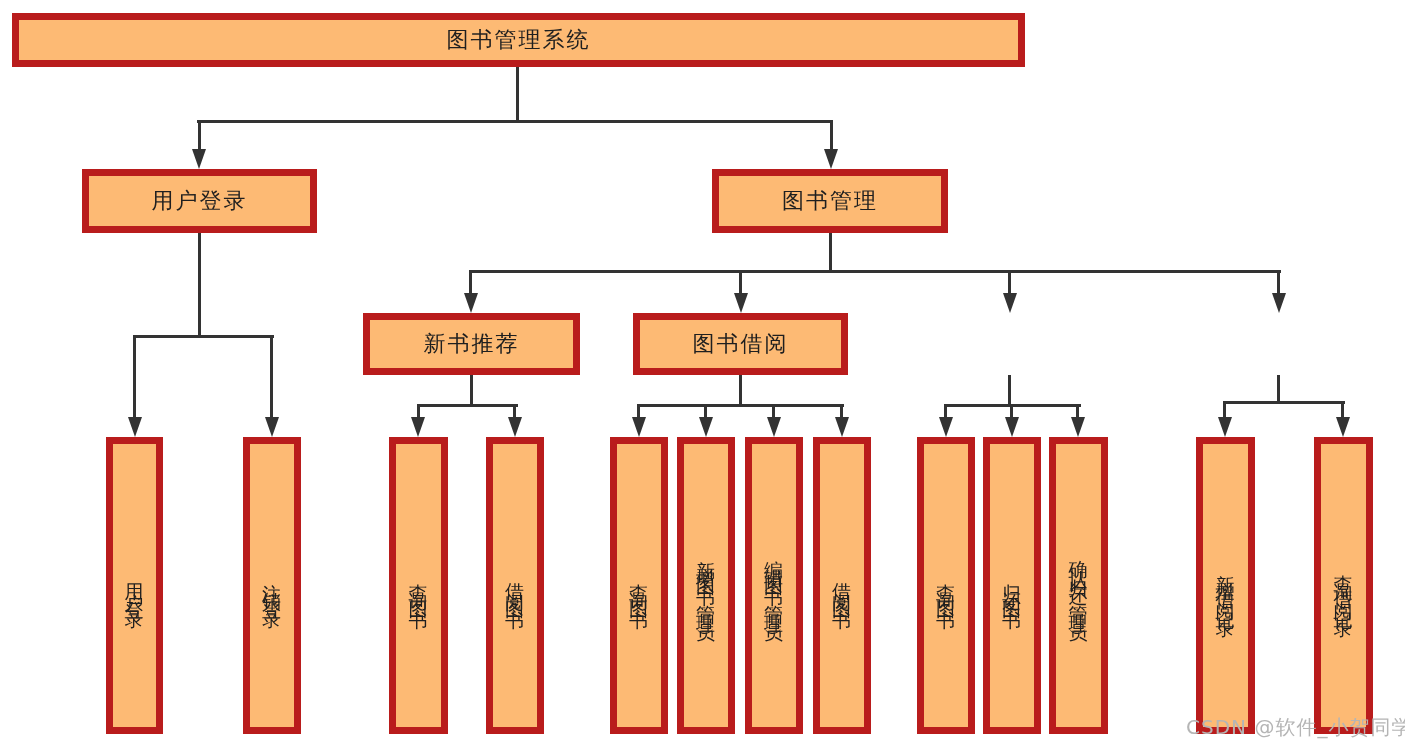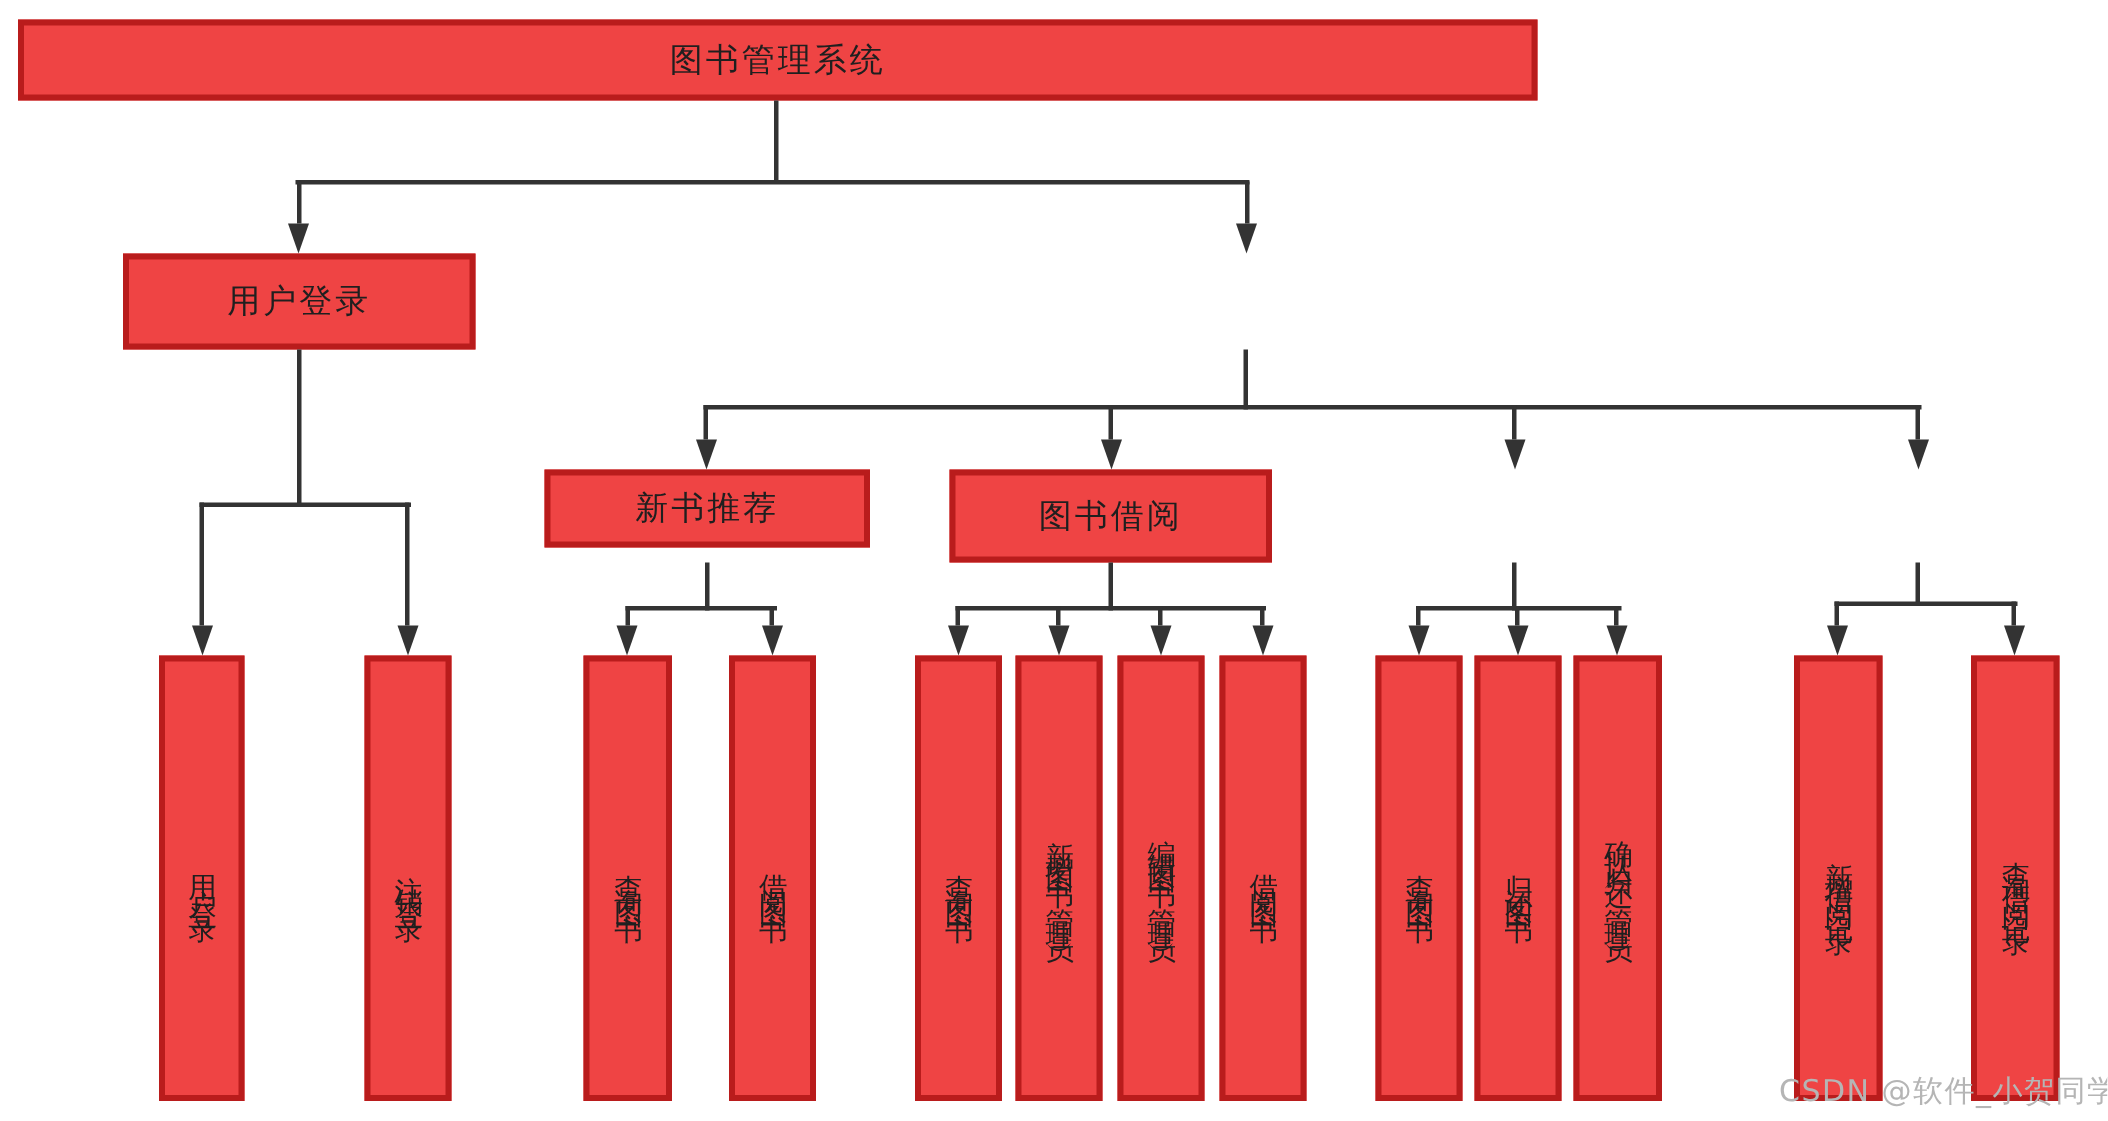--- a/index.html
+++ b/index.html
@@ -7,22 +7,22 @@
   .stage{
     position:relative;
     width:1405px;height:747px;
     background:#ffffff;
     font-family:"DejaVu Sans","Liberation Sans",sans-serif;
     overflow:hidden;
   }
   .node{
     position:absolute;
     box-sizing:border-box;
-    border:4px solid #b91c1c;
-    background:#ef4444;
+    border:7px solid #b91c1c;
+    background:#fdba74;
     display:flex;
     align-items:center;
     justify-content:center;
     color:#1f1f1f;
     font-family:Liberation Serif, serif;
   }
   .h-node .lbl{
     font-size:22px;
     letter-spacing:2px;
     white-space:nowrap;
@@ -57,22 +57,25 @@
 <div class="stage">
 
   <div class="node h-node" style="left:12px;top:13px;width:1013px;height:54px;">
     <span class="lbl">图书管理系统</span>
   </div>
 
   <div class="node h-node" style="left:82px;top:169px;width:235px;height:64px;">
     <span class="lbl">用户登录</span>
   </div>
 
+  <div class="node h-node" style="left:712px;top:169px;width:236px;height:64px;">
+    <span class="lbl">图书管理</span>
+  </div>
 
-  <div class="node h-node" style="left:363px;top:313px;width:217px;height:52px;">
+  <div class="node h-node" style="left:363px;top:313px;width:217px;height:62px;">
     <span class="lbl">新书推荐</span>
   </div>
 
   <div class="node h-node" style="left:633px;top:313px;width:215px;height:62px;">
     <span class="lbl">图书借阅</span>
   </div>
 
 
 
   <div class="node v-node" style="left:106px;top:437px;width:57px;height:297px;">

